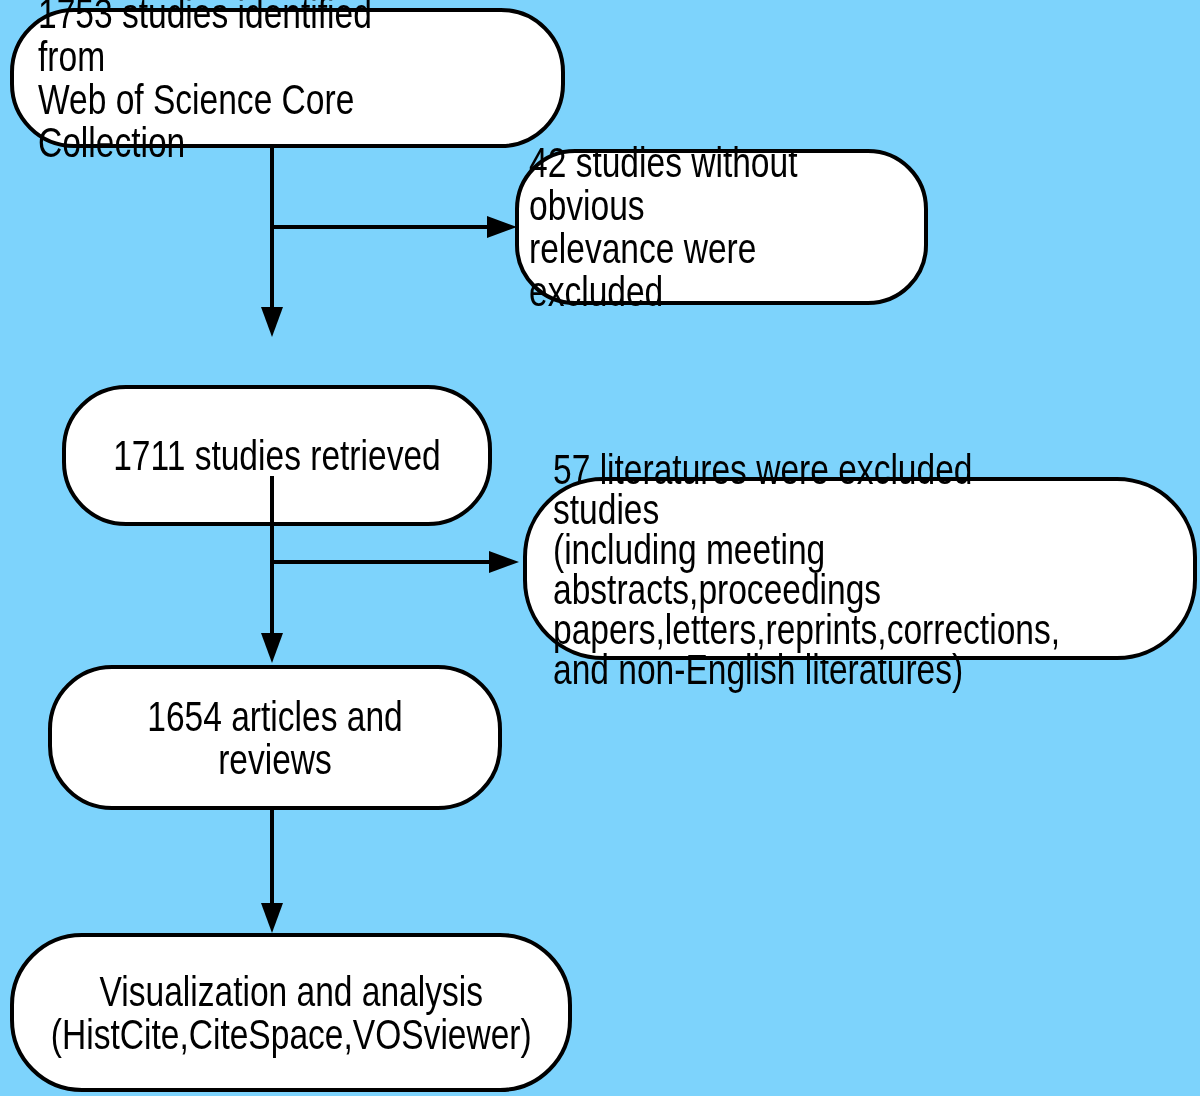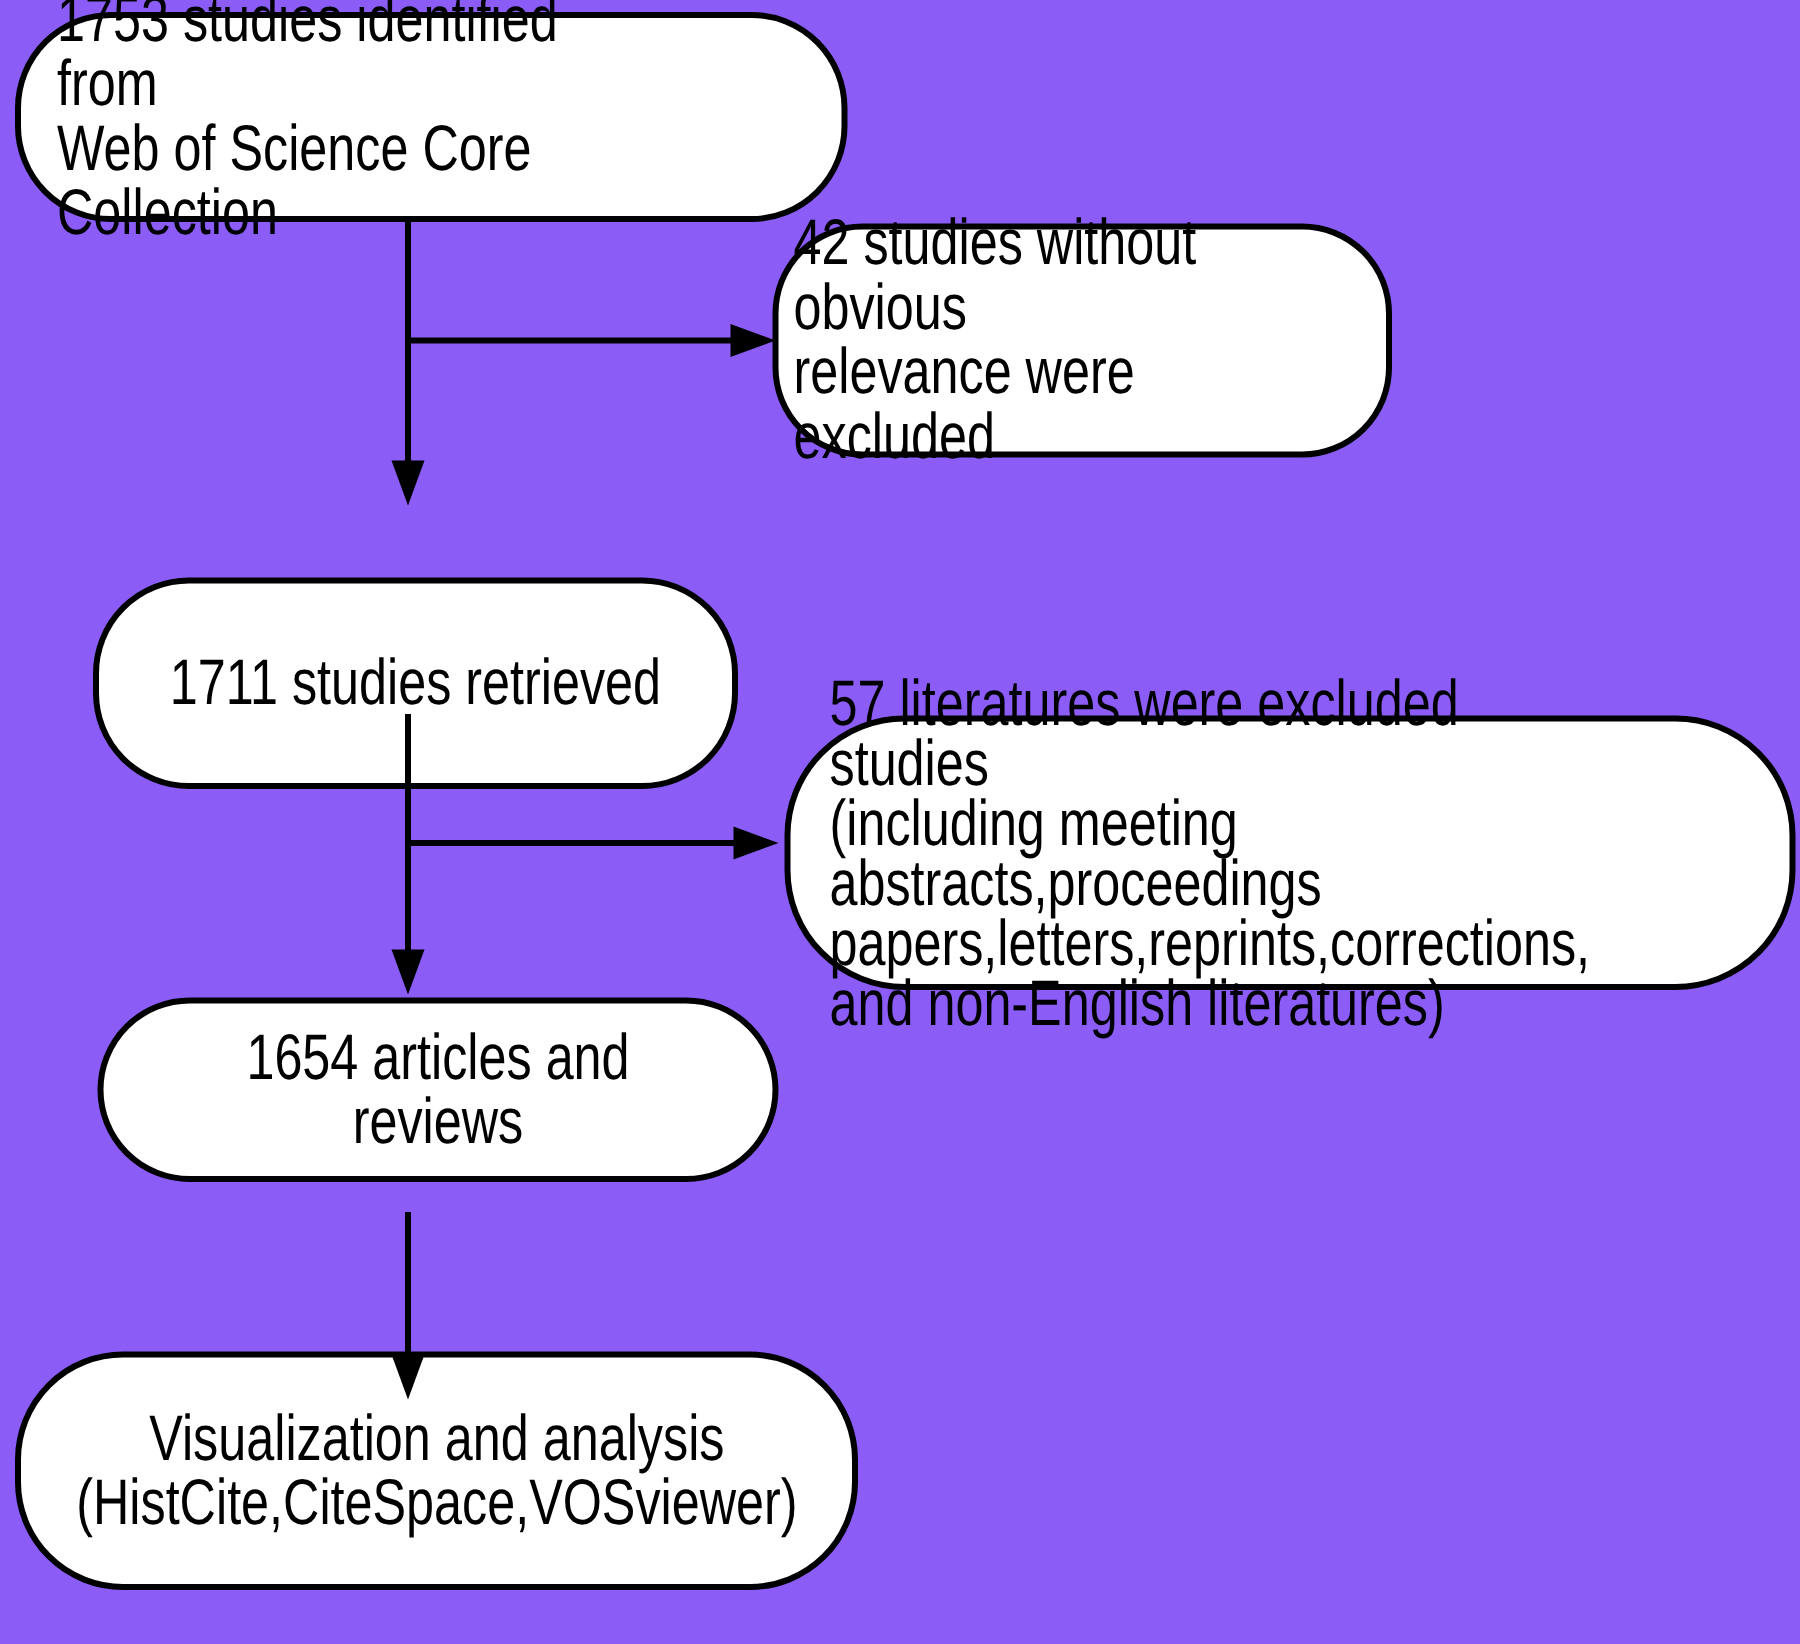--- a/index.html
+++ b/index.html
@@ -4,21 +4,21 @@
 <style>
   html, body {
     margin: 0;
     padding: 0;
     background: #ffffff;
   }
   .canvas {
     position: relative;
     width: 1200px;
     height: 1096px;
-    background: #8b5cf6;
+    background: #7dd3fc;
     font-family: "Liberation Sans", sans-serif;
     overflow: hidden;
   }
   .node {
     position: absolute;
     box-sizing: border-box;
     border: 4px solid #000000;
     background: #ffffff;
     display: flex;
     align-items: center;
@@ -32,22 +32,22 @@
   }
   .align-left .node-text { transform-origin: left center; text-align: left; }
   .align-center { justify-content: center; }
   .align-center .node-text { transform-origin: center center; text-align: center; }
 
   #node-studies-identified      { left: 10px;  top: 8px;   width: 555px; height: 140px; border-radius: 64px; padding-left: 24px; }
   #node-excluded-no-relevance   { left: 515px; top: 149px; width: 413px; height: 156px; border-radius: 60px; padding-left: 10px; align-items: center; }
   #node-studies-retrieved       { left: 62px;  top: 337px; width: 430px; height: 141px; border-radius: 64px; margin-top: 48px; }
   #node-excluded-literature     { left: 523px; top: 477px; width: 674px; height: 183px; border-radius: 80px; padding-left: 26px; align-items: center; }
   #node-excluded-literature .node-text { line-height: 40px; }
-  #node-articles-reviews        { left: 65px;  top: 665px; width: 454px; height: 123px; border-radius: 64px; }
-  #node-visualization           { left: 10px;  top: 901px; width: 562px; height: 159px; border-radius: 72px; }
+  #node-articles-reviews        { left: 48px;  top: 665px; width: 454px; height: 145px; border-radius: 64px; }
+  #node-visualization           { left: 10px;  top: 933px; width: 562px; height: 159px; border-radius: 72px; }
 
   .edge-line {
     position: absolute;
     background: #000000;
   }
   .arrowhead {
     position: absolute;
     width: 0;
     height: 0;
   }

